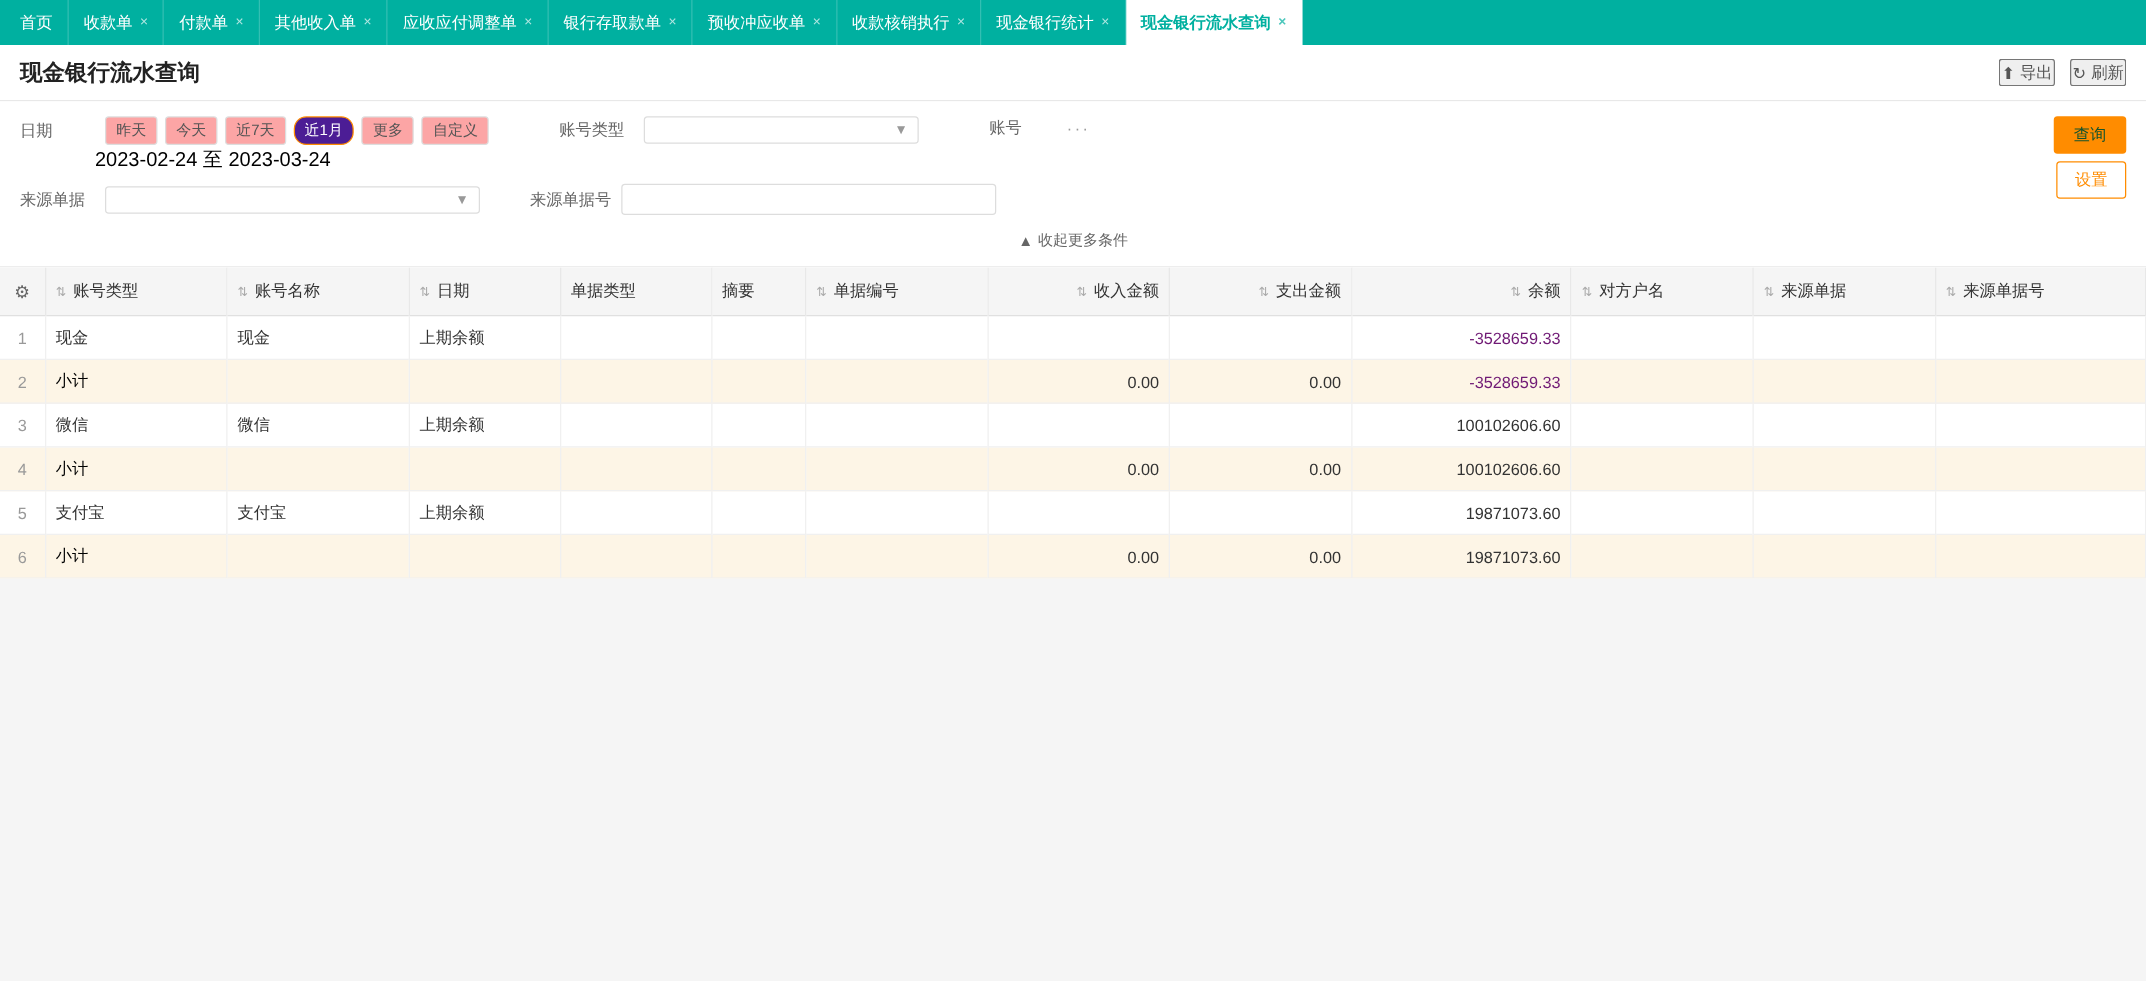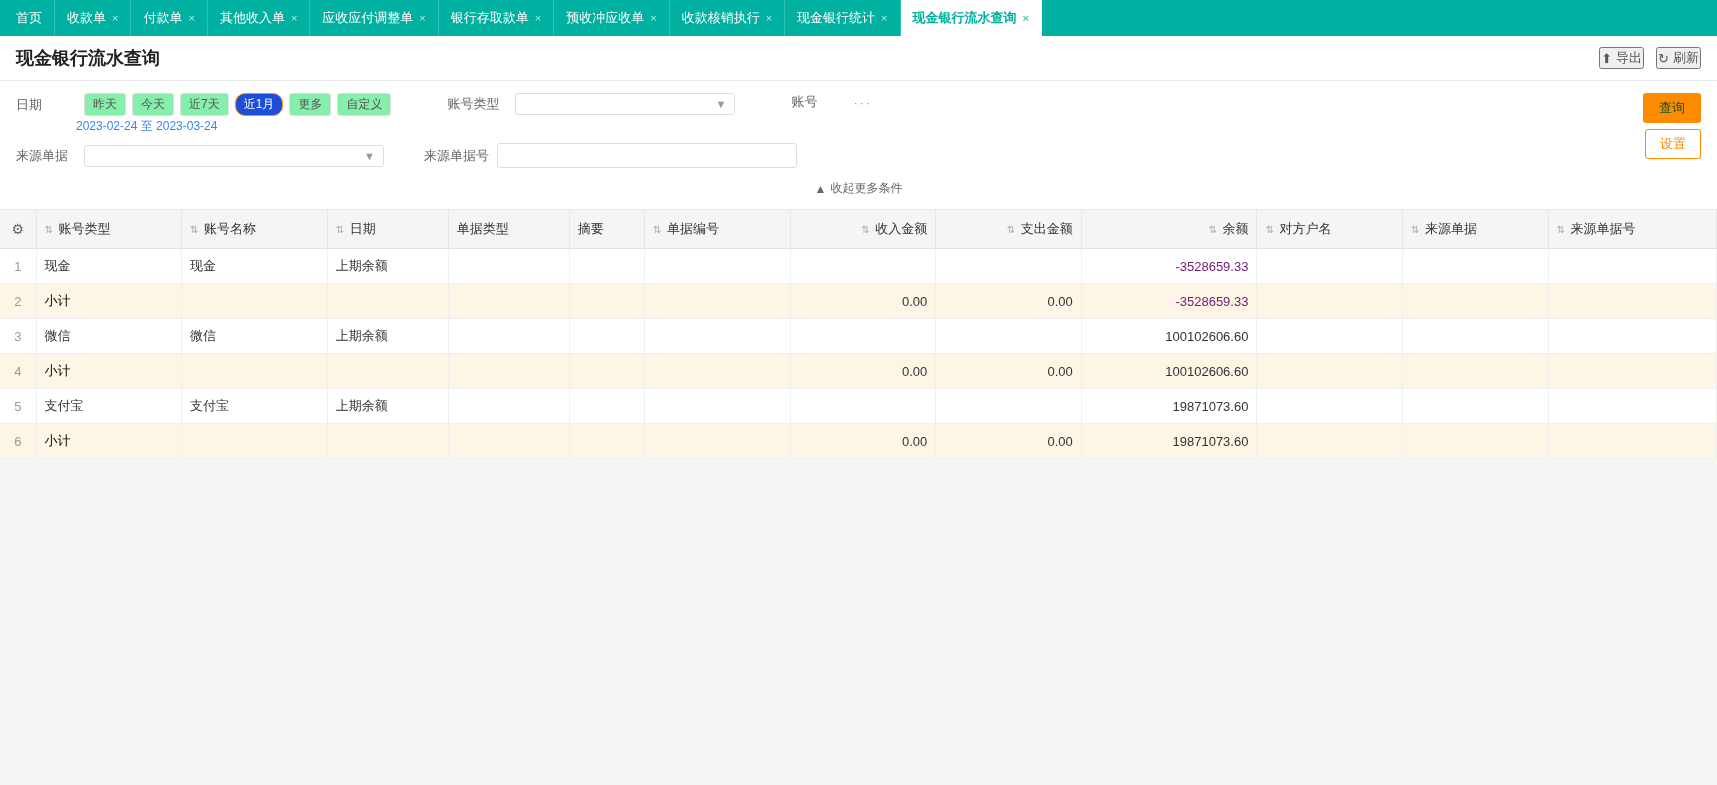--- a/index.html
+++ b/index.html
@@ -72,31 +72,31 @@
       align-items: center;
       gap: 6px;
     }
     .date-btn {
       padding: 2px 8px;
       border: 1px solid #ddd;
       border-radius: 3px;
       cursor: pointer;
       font-size: 12px;
       color: #555;
-      background: #86efac;
+      background: #fca5a5;
     }
     .date-btn.active {
-      background: #1d4ed8;
+      background: #4c1d95;
       border-color: #ff8c00;
       color: #fff;
       border-radius: 10px;
     }
     .date-range {
-      font-size: 12px;
-      color: #3b82f6;
+      font-size: 16px;
+      color: #000000;
       margin-top: 2px;
       margin-left: 60px;
     }
     .filter-select {
       display: flex;
       align-items: center;
       border: 1px solid #ddd;
       border-radius: 3px;
       padding: 4px 8px;
       min-width: 200px;

